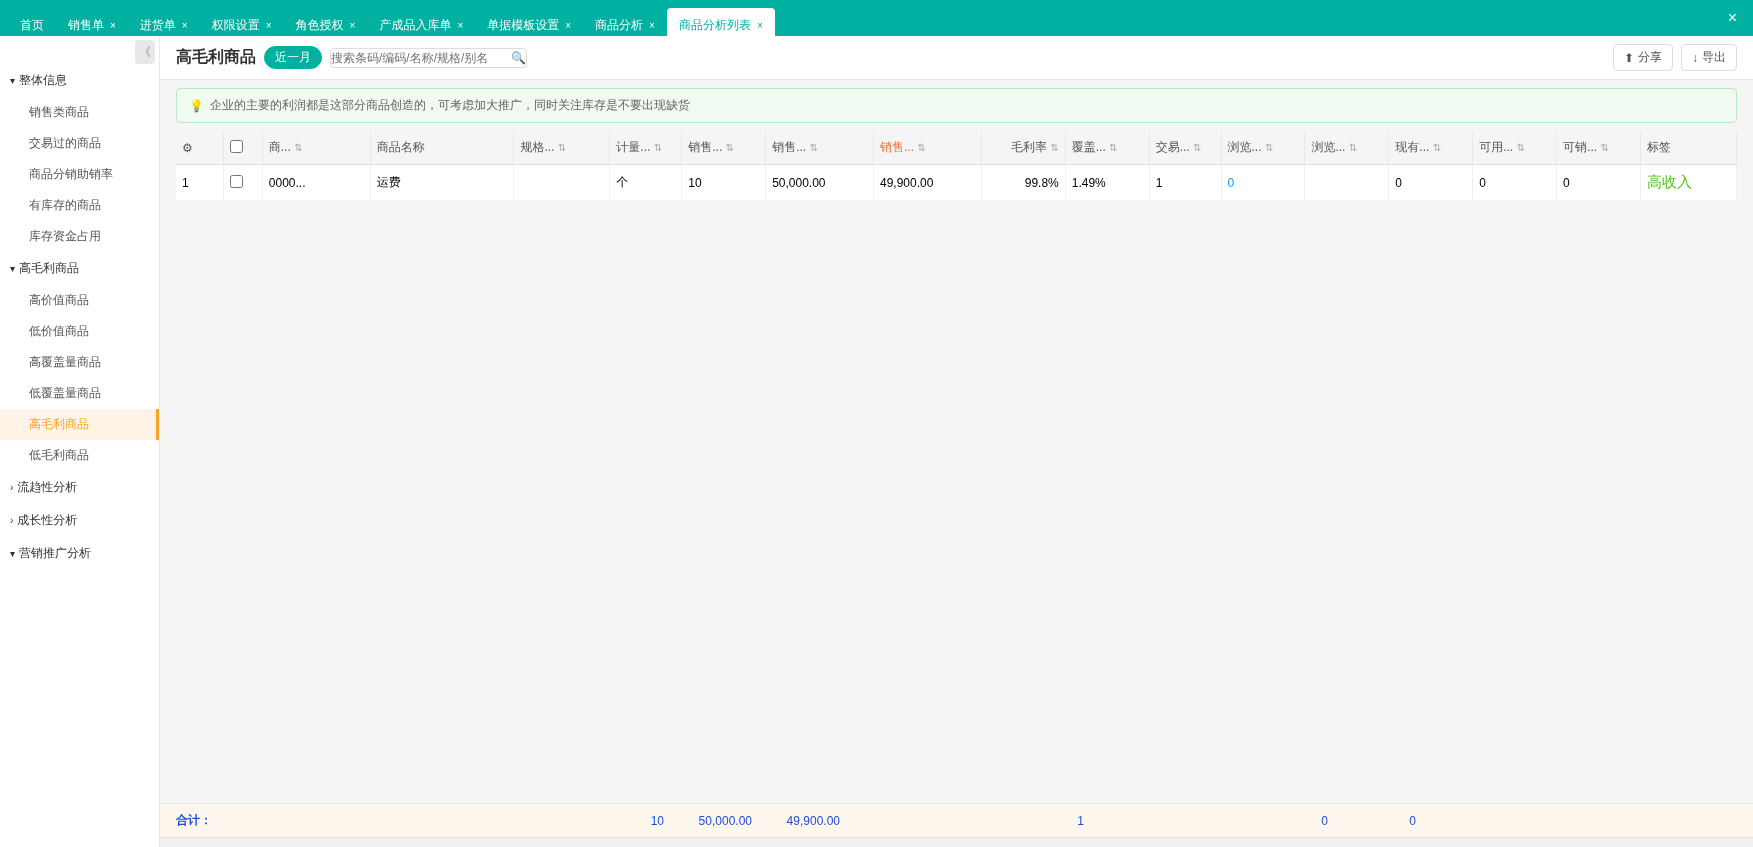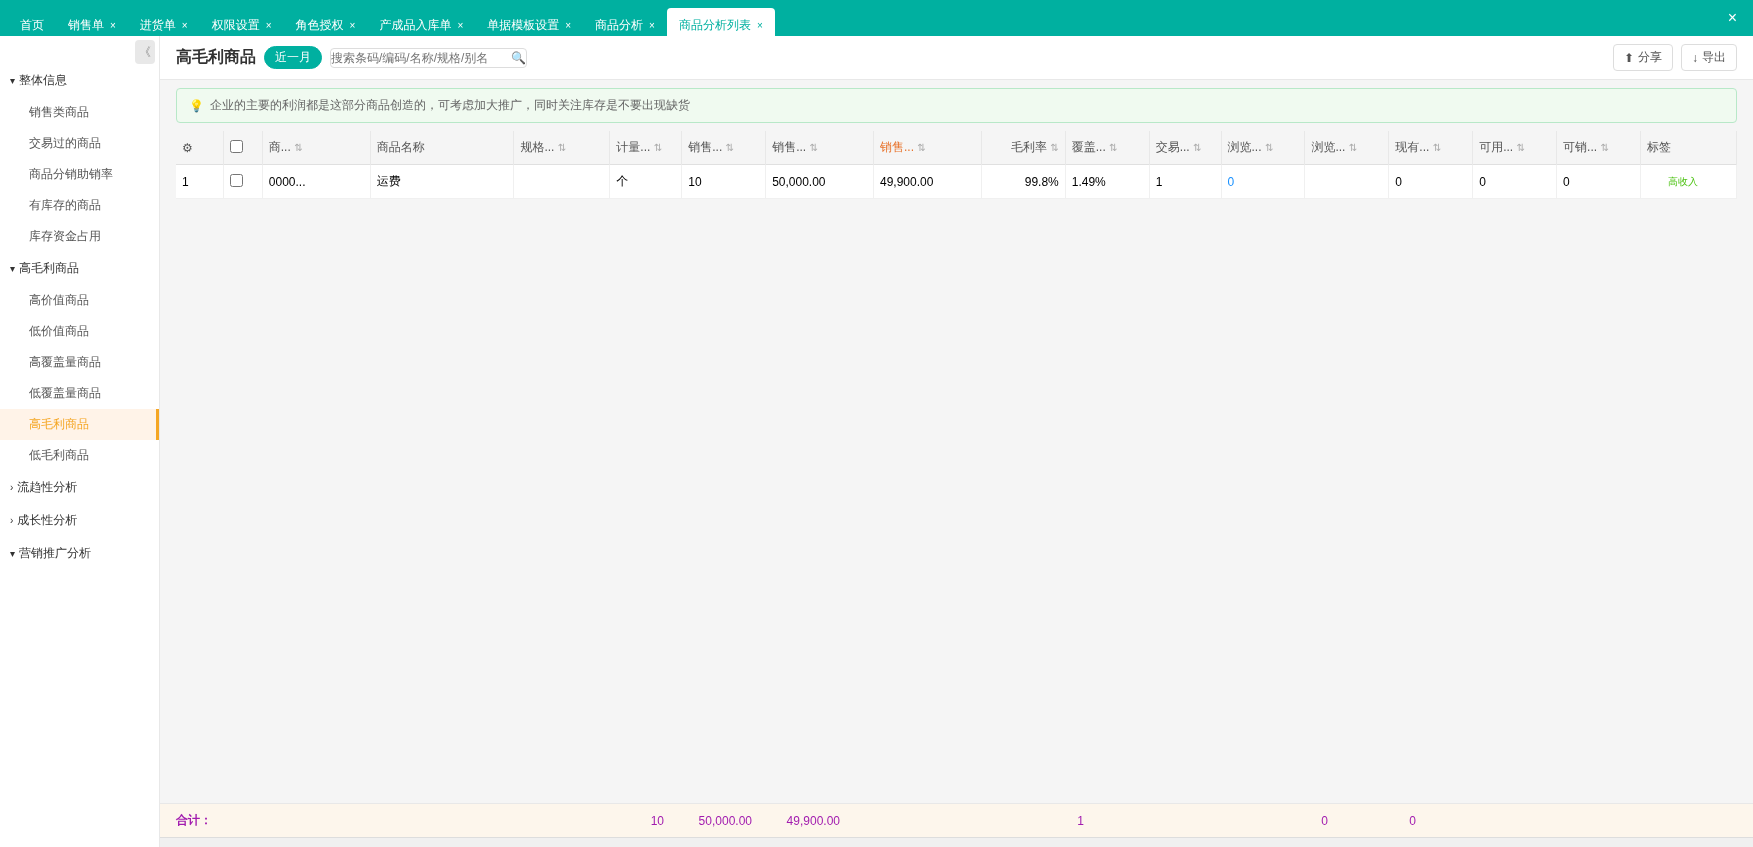--- a/index.html
+++ b/index.html
@@ -197,31 +197,31 @@
     th .sort-icon { color: #aaa; font-size: 10px; }
     td {
       padding: 8px 6px;
       border-bottom: 1px solid #f0f0f0;
       border-right: 1px solid #f0f0f0;
       white-space: nowrap;
       overflow: hidden;
       text-overflow: ellipsis;
     }
 
-    .tag-high { color: #52c41a; font-size: 10px; margin-left: 21px; }
+    .tag-high { color: #52c41a; font-size: 15px; }
 
     
     .table-footer {
       display: flex;
       align-items: center;
       padding: 8px 16px;
       background: #fdf6ec;
       border-top: 1px solid #e8e8e8;
       font-size: 12px;
-      color: #a21caf;
+      color: #1d4ed8;
       gap: 8px;
       flex-shrink: 0;
     }
     .footer-label { font-weight: bold; margin-right: 20px; }
     .footer-val { min-width: 80px; text-align: right; }
 
     
     .bottom-scroll {
       height: 10px;
       background: #f0f0f0;

